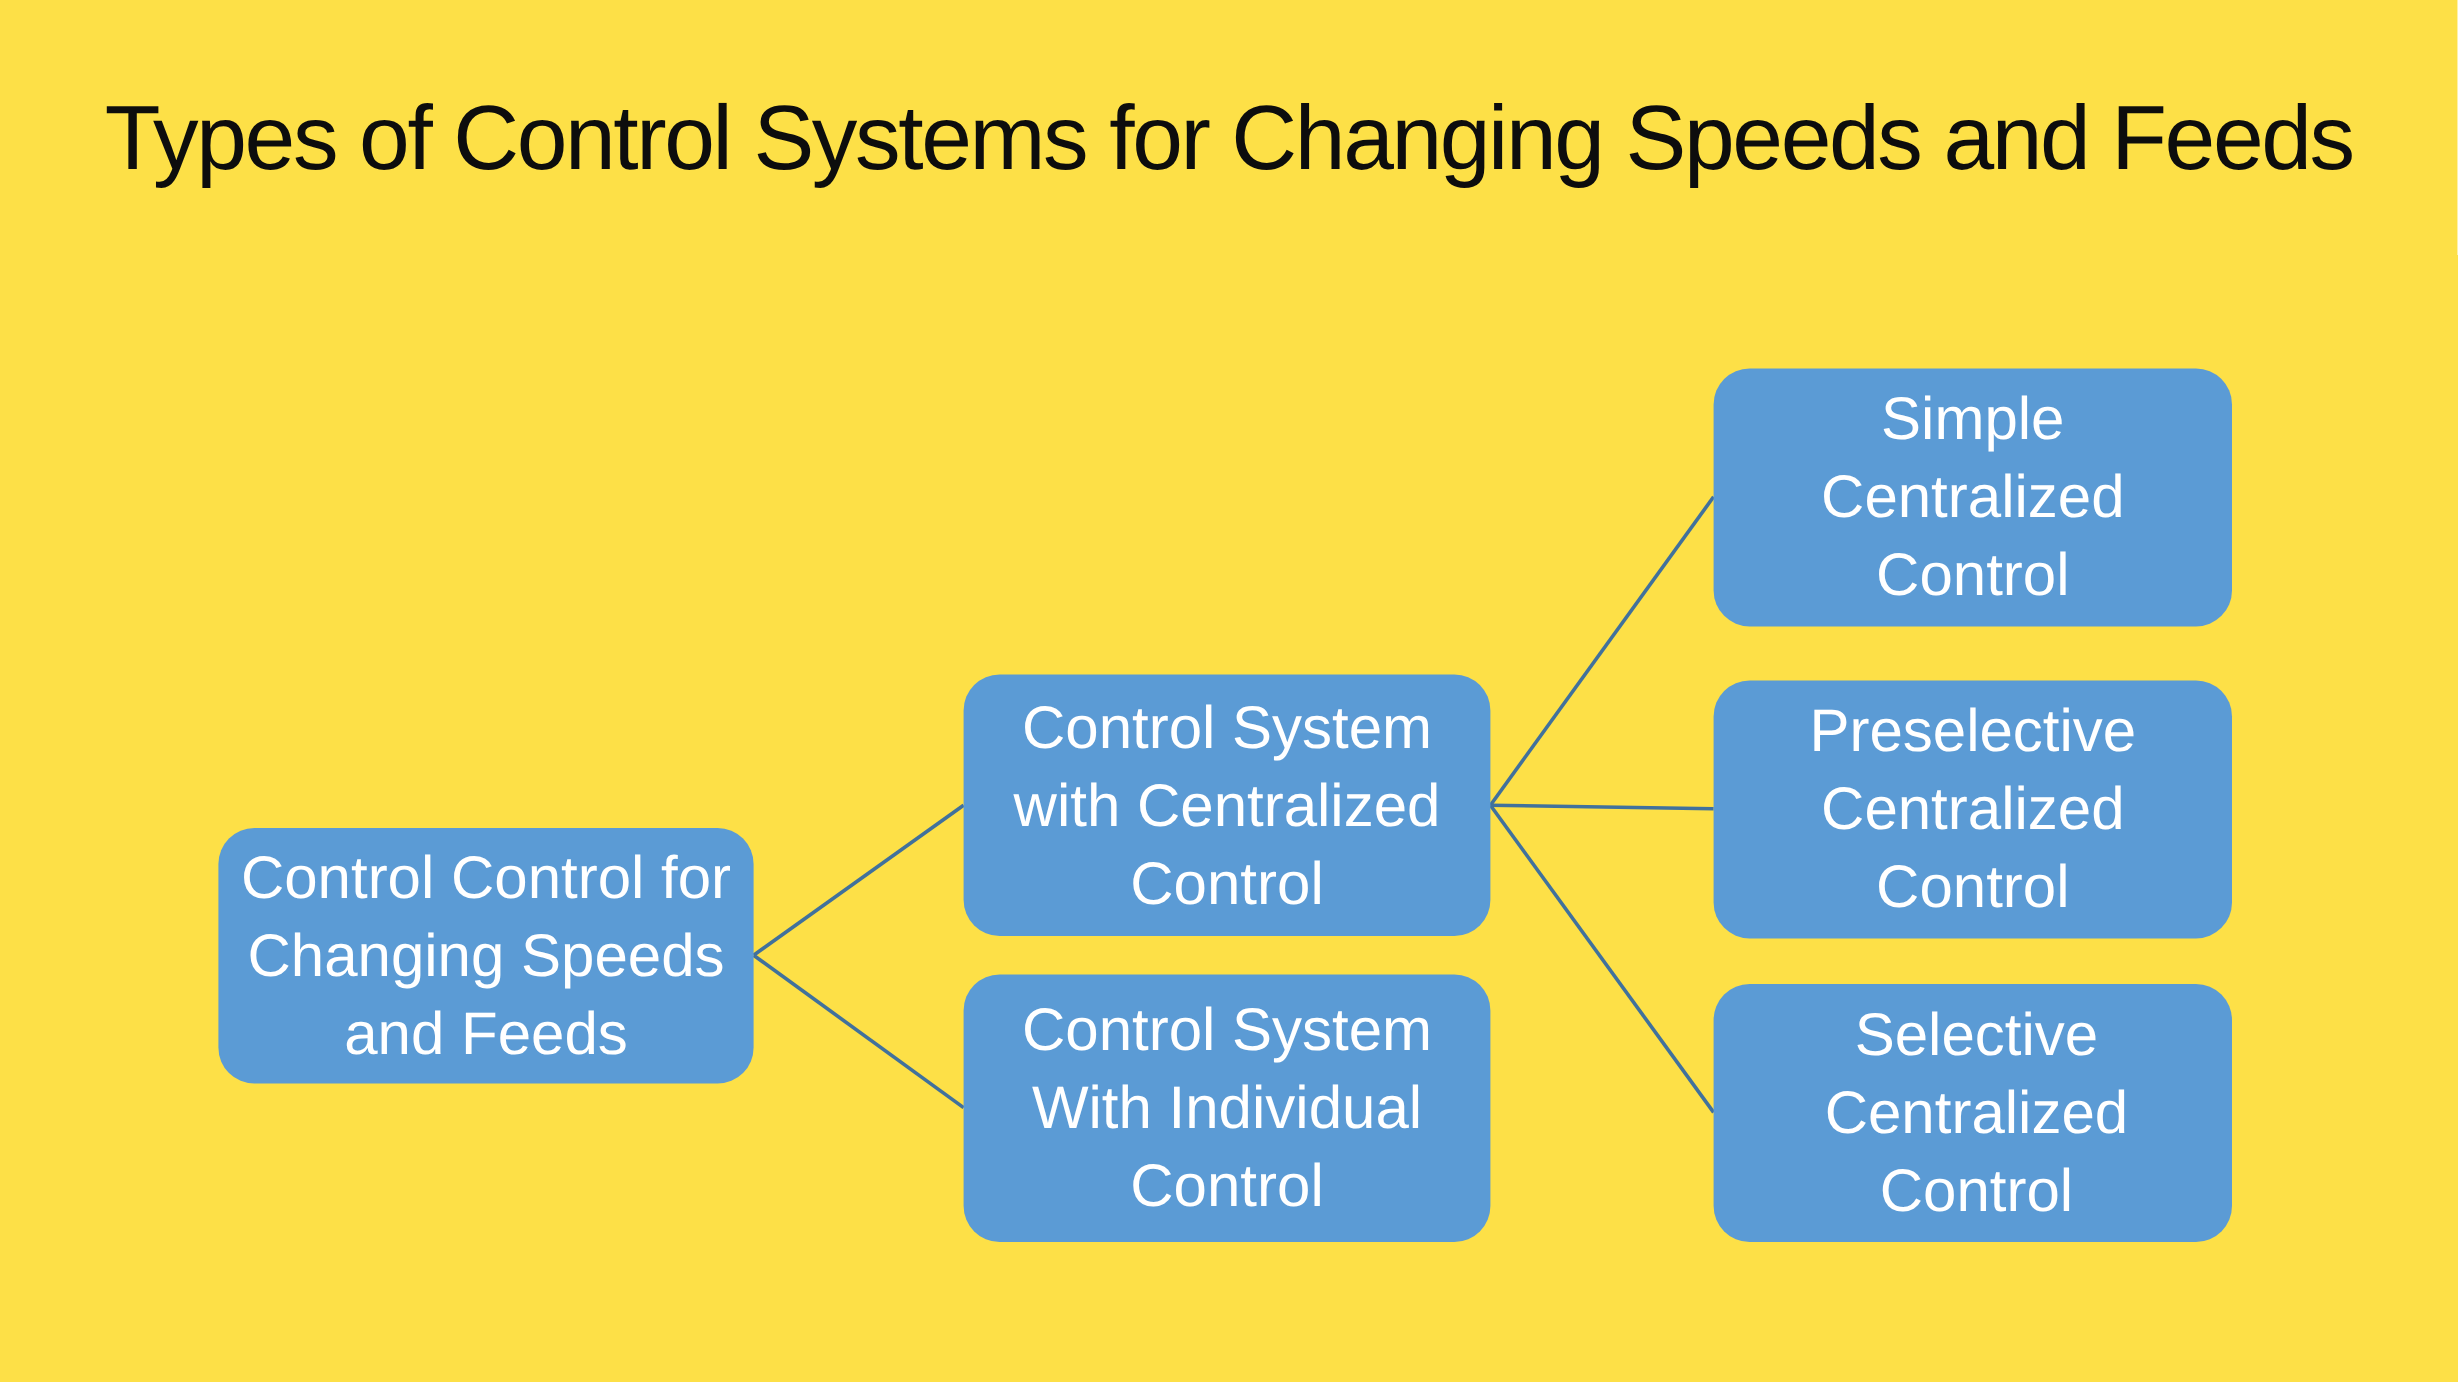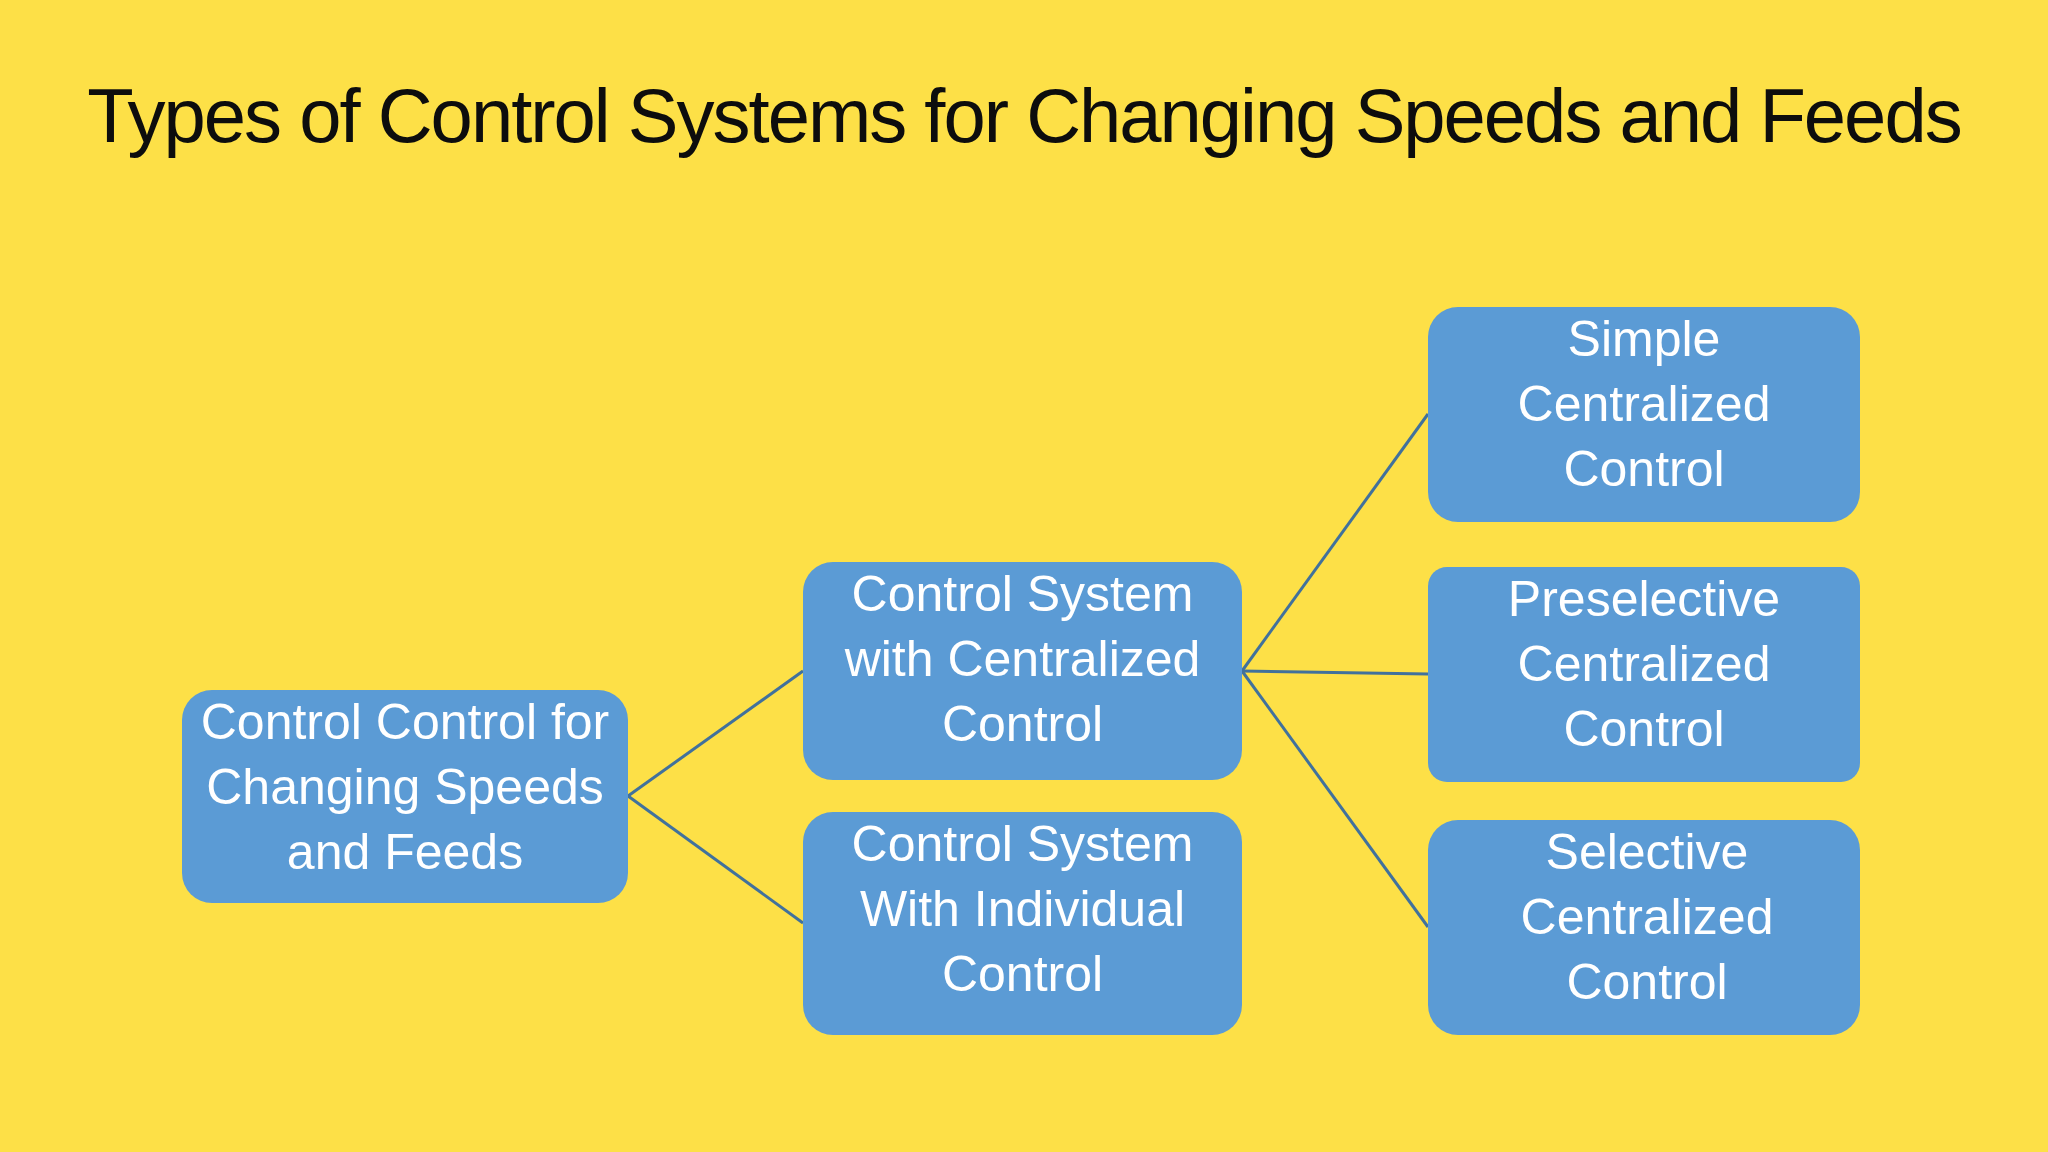--- a/index.html
+++ b/index.html
@@ -35,36 +35,37 @@
     top: 0;
     width: 2048px;
     height: 1152px;
   }
   .node {
     position: absolute;
     background: #5B9BD5;
     border-radius: 30px;
     color: #ffffff;
     display: flex;
+    align-items: center;
     justify-content: center;
     text-align: center;
     box-sizing: border-box;
     padding: 0 10px;
   }
   .node .node-label {
     font-size: 50px;
     line-height: 65px;
     font-weight: 400;
   }
   
   #node-root         { left: 182px;  top: 690px; width: 446px; height: 213px; }
   #node-centralized  { left: 803px;  top: 562px; width: 439px; height: 218px; }
   #node-individual   { left: 803px;  top: 812px; width: 439px; height: 223px; }
   #node-simple       { left: 1428px; top: 307px; width: 432px; height: 215px; }
-  #node-preselective { left: 1428px; top: 567px; width: 432px; height: 215px; border-radius: 19px; }
+  #node-preselective { left: 1428px; top: 567px; width: 432px; height: 215px; }
   #node-selective    { left: 1428px; top: 820px; width: 432px; height: 215px; padding-left: 16px; }
   .connector {
     stroke: #41719C;
     stroke-width: 3;
     fill: none;
   }
 </style>
 </head>
 <body>
 

